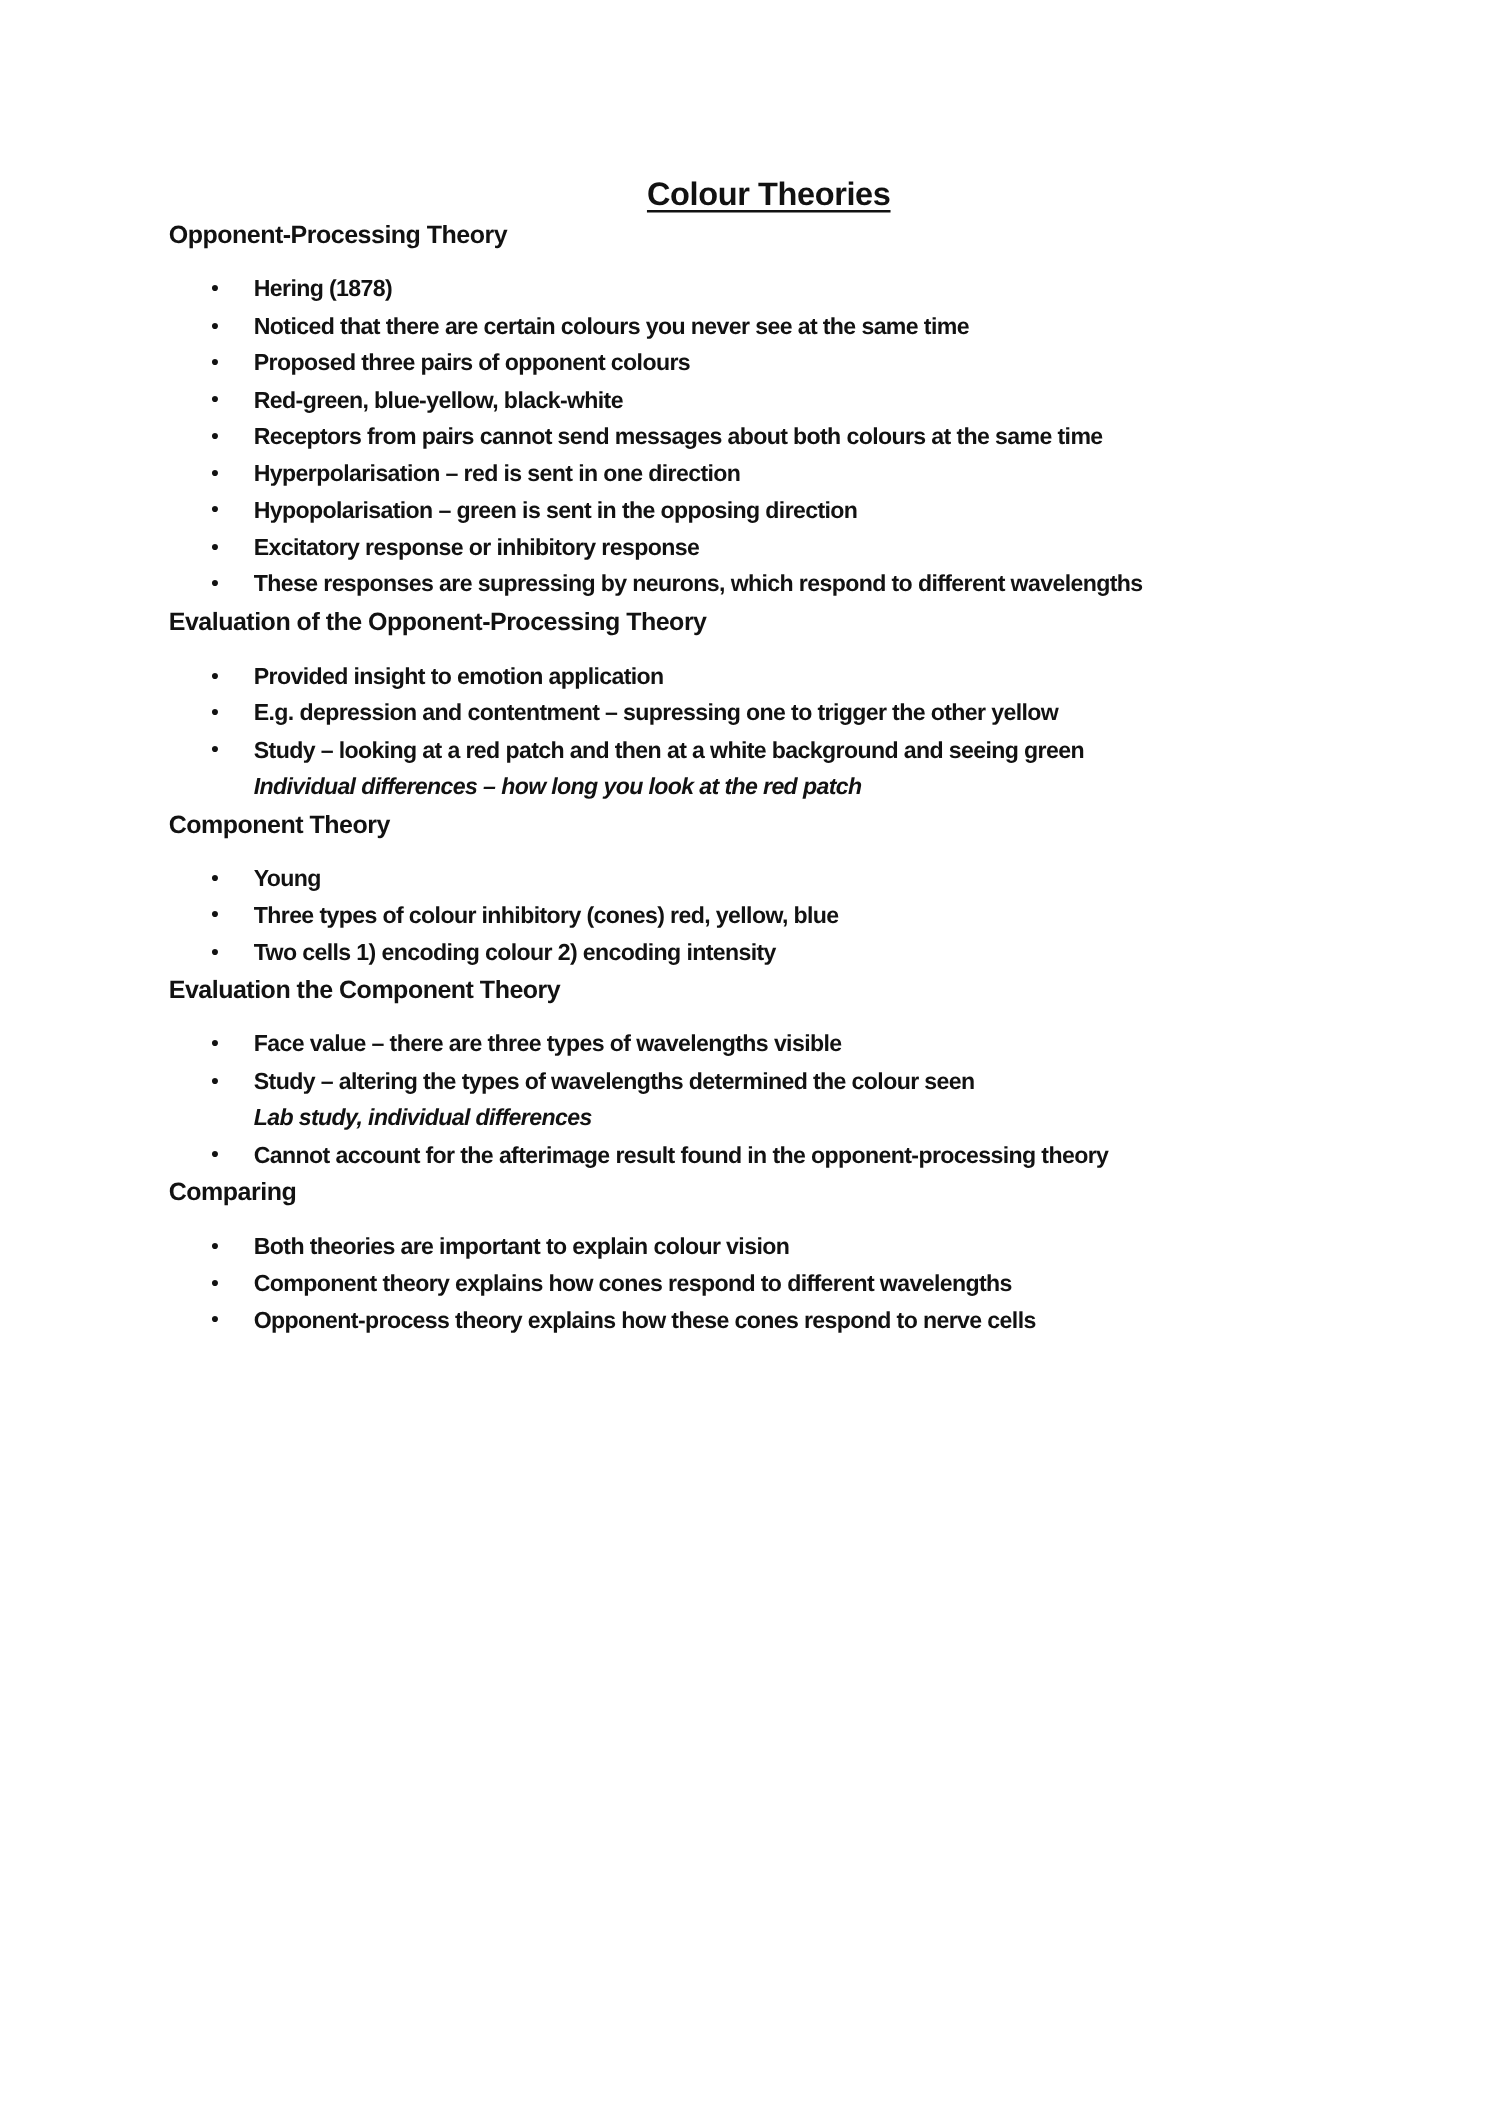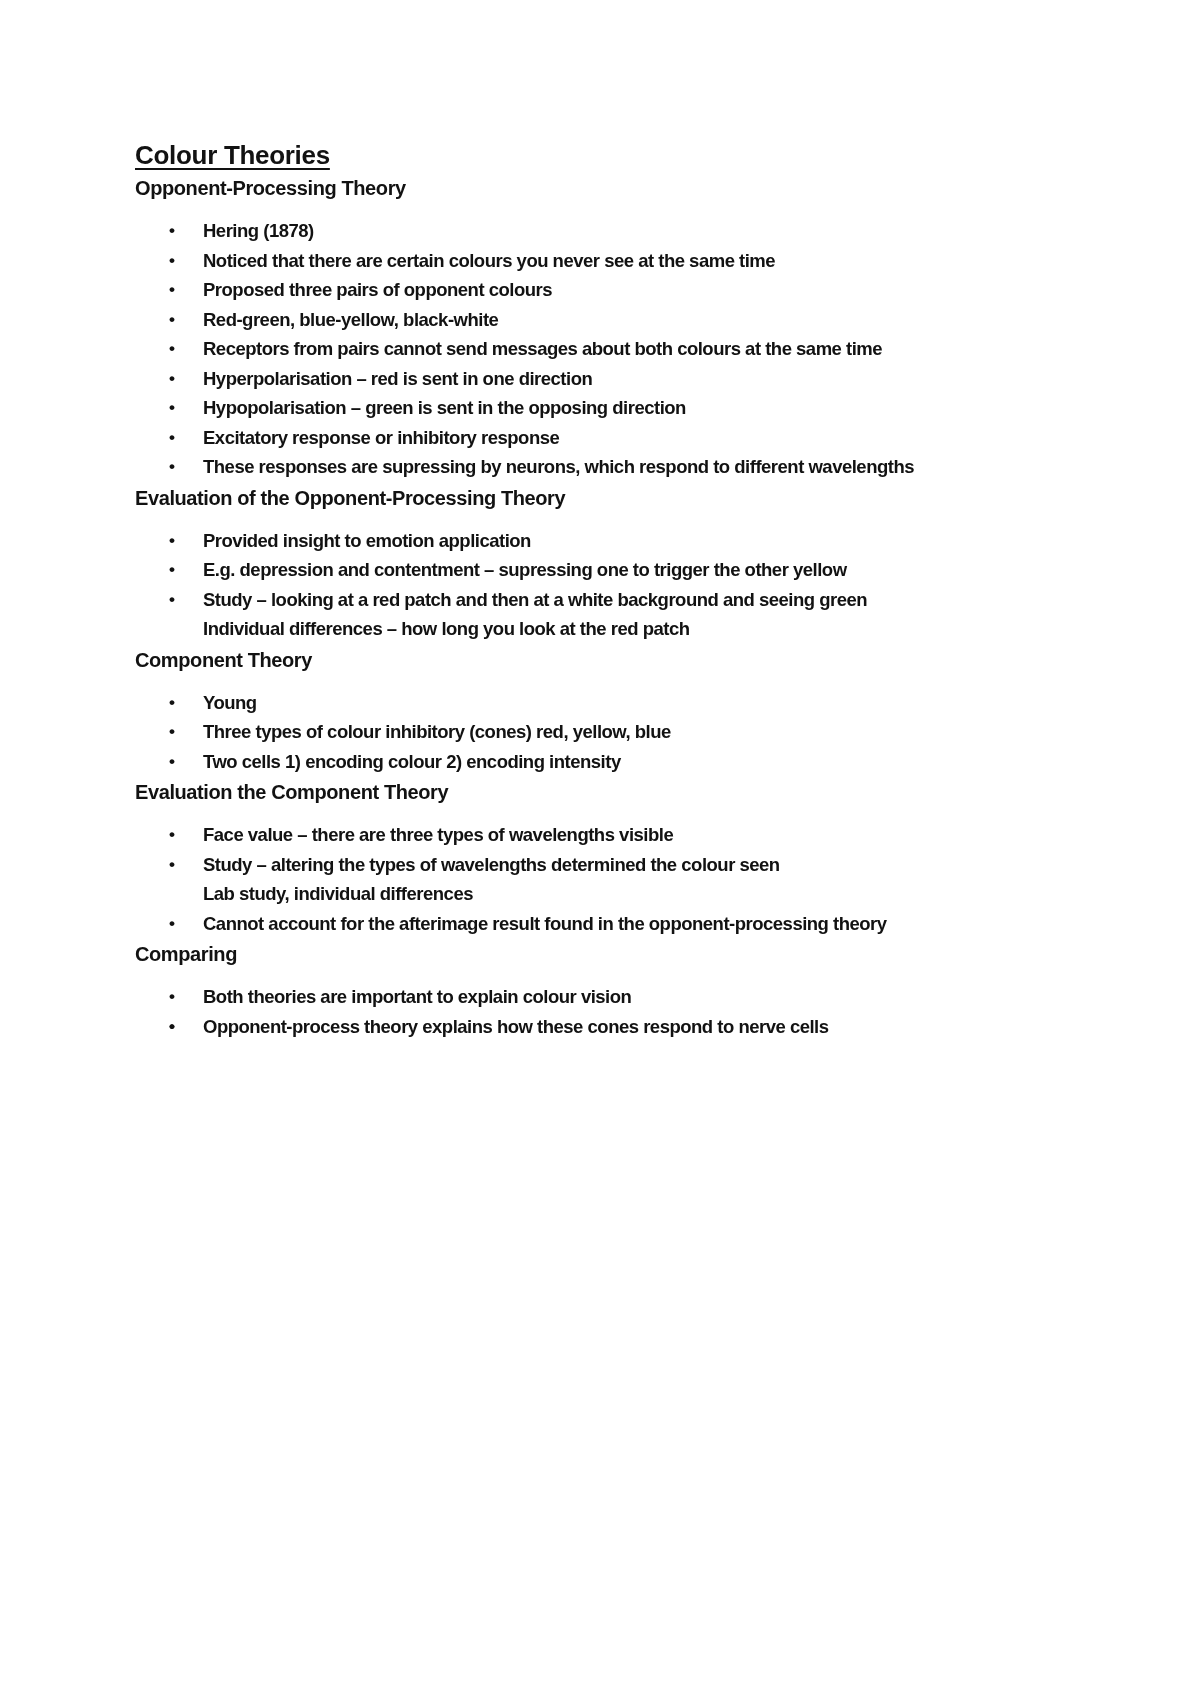--- a/index.html
+++ b/index.html
@@ -12,20 +12,21 @@
     font-family: "Liberation Sans", "DejaVu Sans", sans-serif;
     color: #121212;
   }
   .page {
     width: 1200px;
     height: 1698px;
     background: #ffffff;
     padding: 138px 120px 0 135px;
   }
   .doc-title {
+    text-align: center;
     font-size: 26px;
     font-weight: bold;
     letter-spacing: -0.3px;
     line-height: 34px;
     text-decoration: underline;
     text-underline-offset: 4px;
     text-decoration-thickness: 2px;
     
     margin-right: -15px;
   }
@@ -48,21 +49,21 @@
     letter-spacing: -0.5px;
     line-height: 29.5px;
   }
   ul.bullet-list li .marker {
     position: absolute;
     left: 34px;
     top: 0;
     font-size: 17px;
     line-height: 29.5px;
   }
-  .cont { display: block; }
+  .cont { display: block; font-style: italic; }
 </style>
 </head>
 <body>
 
 <div class="page">
 
   <h1 class="doc-title">Colour Theories</h1>
 
   <h2 class="section-heading">Opponent-Processing Theory</h2>
   <ul class="bullet-list">
@@ -94,17 +95,17 @@
   <h2 class="section-heading">Evaluation the Component Theory</h2>
   <ul class="bullet-list">
     <li><span class="marker">•</span><span>Face value – there are three types of wavelengths visible</span></li>
     <li><span class="marker">•</span><span>Study – altering the types of wavelengths determined the colour seen</span><span class="cont">Lab study, individual differences</span></li>
     <li><span class="marker">•</span><span>Cannot account for the afterimage result found in the opponent-processing theory</span></li>
   </ul>
 
   <h2 class="section-heading">Comparing</h2>
   <ul class="bullet-list">
     <li><span class="marker">•</span><span>Both theories are important to explain colour vision</span></li>
-    <li><span class="marker">•</span></li>
+    <li><span class="marker">•</span><span>Component theory explains how cones respond to different wavelengths</span></li>
     <li><span class="marker">•</span><span>Opponent-process theory explains how these cones respond to nerve cells</span></li>
   </ul>
 
 </div>
 
 </body></html>

